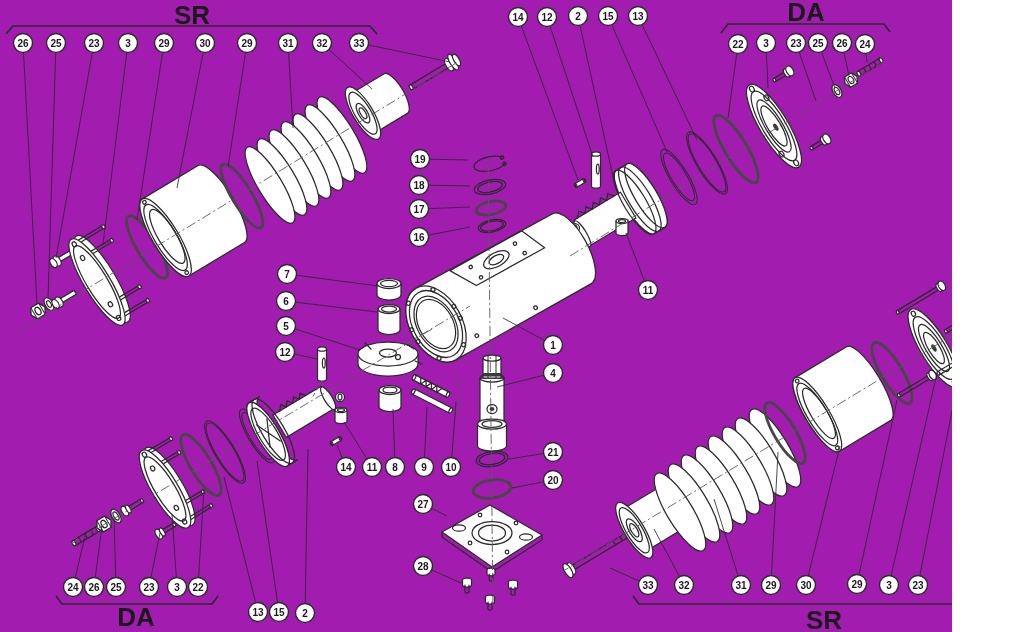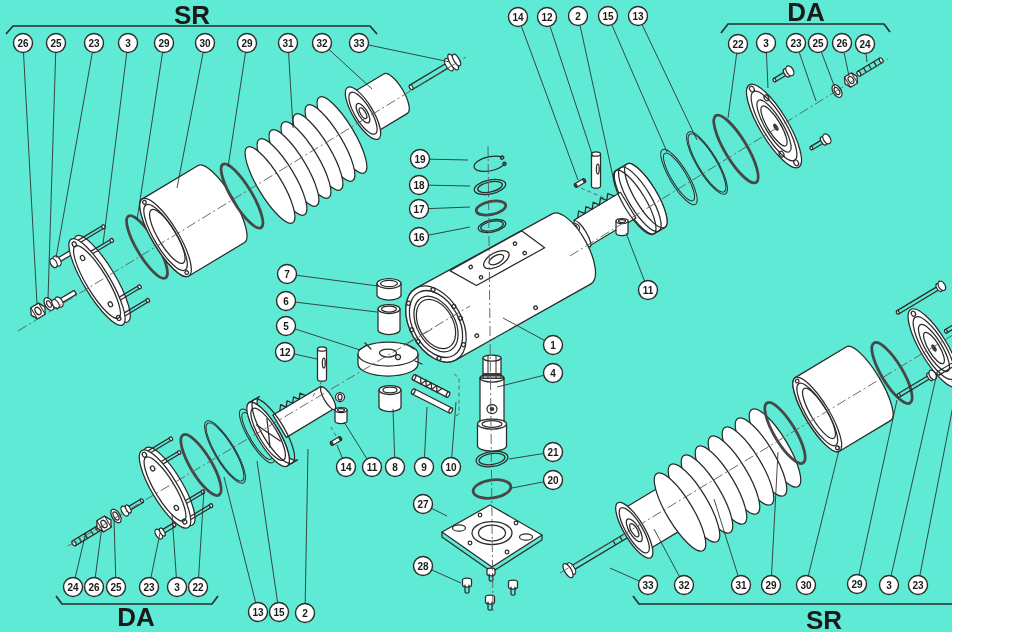--- a/index.html
+++ b/index.html
@@ -1,16 +1,16 @@
 <!DOCTYPE html>
 <html><head>
 <meta charset="utf-8">
 <style>
   html,body{margin:0;padding:0;background:#fff;}
-  #stage{width:952px;height:632px;background:#5eead4;position:relative;overflow:hidden;}
+  #stage{width:952px;height:632px;background:#a21caf;position:relative;overflow:hidden;}
   svg{display:block;font-family:"Liberation Sans",sans-serif;}
   .ln{fill:none;stroke:#2b2b2b;stroke-width:1.25;stroke-linecap:round;stroke-linejoin:round;}
   .thin{fill:none;stroke:#2b2b2b;stroke-width:1;}
   .fw{fill:#ffffff;stroke:#2b2b2b;stroke-width:1.25;stroke-linejoin:round;}
   .thk{fill:none;stroke:#474747;stroke-width:2.8;}
   .axis{fill:none;stroke:#5a5a5a;stroke-width:0.9;stroke-dasharray:10 3 2 3;}
   .dsh{fill:none;stroke:#5a5a5a;stroke-width:0.9;stroke-dasharray:4 3;}
   .dark{fill:#3a3a3a;stroke:none;}
   .leader{stroke:#2b2b2b;stroke-width:0.85;fill:none;}
   .callout-circle{fill:#fff;stroke:#2b2b2b;stroke-width:1.4;}

